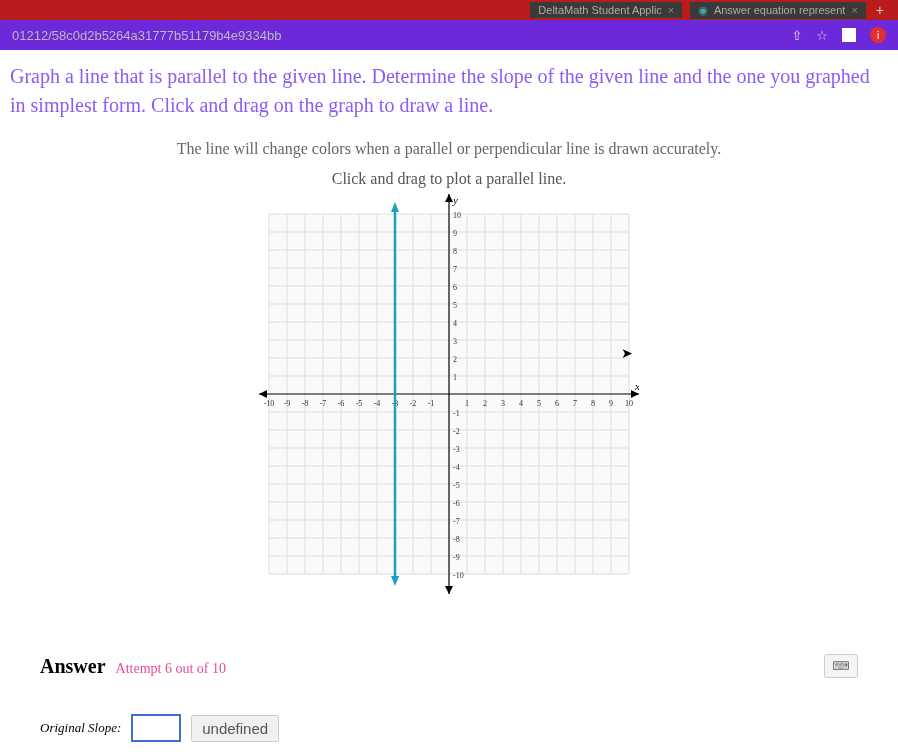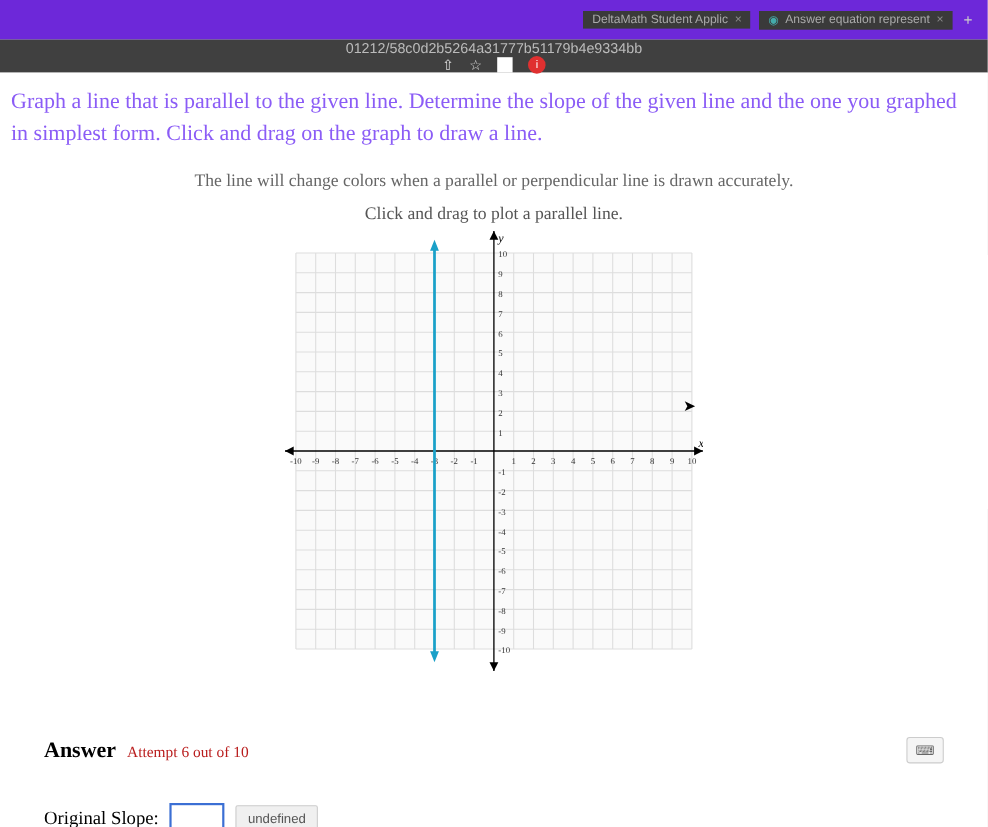--- a/index.html
+++ b/index.html
@@ -1,47 +1,47 @@
 <!DOCTYPE html>
 <html><head>
 <meta charset="utf-8">
 <style>
   * { box-sizing: border-box; margin: 0; padding: 0; }
   body { font-family: Georgia, 'Times New Roman', serif; background: #e8e8e8; width: 898px; }
   
-  .browser-top { background: #6d28d9; height: 36px; display: flex; align-items: center; padding: 0 8px; color: #aaa; font-family: Arial, sans-serif; font-size: 11px; }
+  .browser-top { background: #b91c1c; height: 20px; display: flex; align-items: center; padding: 0 8px; color: #aaa; font-family: Arial, sans-serif; font-size: 11px; }
   .browser-top .spacer { flex: 1; }
   .tab-snip { background: #3a3a3a; padding: 2px 8px; margin: 0 4px; display: flex; align-items: center; gap: 6px; }
   .tab-snip .x { color: #888; }
   .plus { color: #ccc; padding: 0 6px; font-size: 14px; }
   
-  .url-bar { background: #404040; height: 30px; display: flex; align-items: center; padding: 0 12px; color: #ccc; font-family: Arial, sans-serif; font-size: 13px; justify-content: space-between; flex-direction: column;}
+  .url-bar { background: #6d28d9; height: 30px; display: flex; align-items: center; padding: 0 12px; color: #ccc; font-family: Arial, sans-serif; font-size: 13px; justify-content: space-between;}
   .url-text { color: #bbb; }
   .url-right { display:flex; align-items:center; gap:14px; }
   .url-right span { color:#ddd; }
   
   .content { background: #fff; padding: 12px 10px 40px 10px; min-height: 700px; }
   .instructions { font-size: 20px; color: #8b5cf6; line-height: 1.45; margin-bottom: 20px; }
   .sub-instructions { text-align: center; font-size: 16px; color: #555; margin: 4px 0; }
   .sub-instructions.secondary { color: #666; margin-bottom: 12px;}
   
   .graph-wrap { display:flex; justify-content:center; margin: 6px 0 60px 0; }
   .graph { position: relative; width: 380px; height: 400px; }
   svg { display:block; }
   .cursor-dot { position:absolute; left: 362px; top: 151px; font-size:14px; color:#000; font-family: Arial;}
   
   .answer-row { display:flex; align-items:center; justify-content:space-between; margin: 0 30px 36px 30px;}
   .answer-label { font-weight: bold; font-size: 20px; }
-  .attempt { color: #b91c1c; font-size: 14px; font-weight: normal; margin-left: 6px;}
+  .attempt { color: #ec4899; font-size: 14px; font-weight: normal; margin-left: 6px;}
   .keyboard-btn { border: 1px solid #ccc; background: #f5f5f5; width: 34px; height: 24px; border-radius: 3px; display:flex; align-items:center; justify-content:center; font-size:12px; color:#666;}
   
   .slope-row { display:flex; align-items:center; gap: 10px; margin: 0 30px; }
-  .slope-label { font-size: 17px; }
+  .slope-label { font-size: 13px; font-style: italic; }
   .slope-input { width: 50px; height: 28px; border: 2px solid #3b6fd4; padding: 2px 6px; font-size: 14px; }
-  .undef-btn { background: #f0f0f0; border: 1px solid #ccc; padding: 4px 10px; font-size: 12px; color: #555; border-radius: 2px;}
+  .undef-btn { background: #f0f0f0; border: 1px solid #ccc; padding: 4px 10px; font-size: 15px; color: #555; border-radius: 2px;}
 </style>
 </head>
 <body>
 
 <div class="browser-top">
   <div class="spacer"></div>
   <div class="tab-snip">
     <span>DeltaMath Student Applic</span>
     <span class="x">×</span>
   </div>

